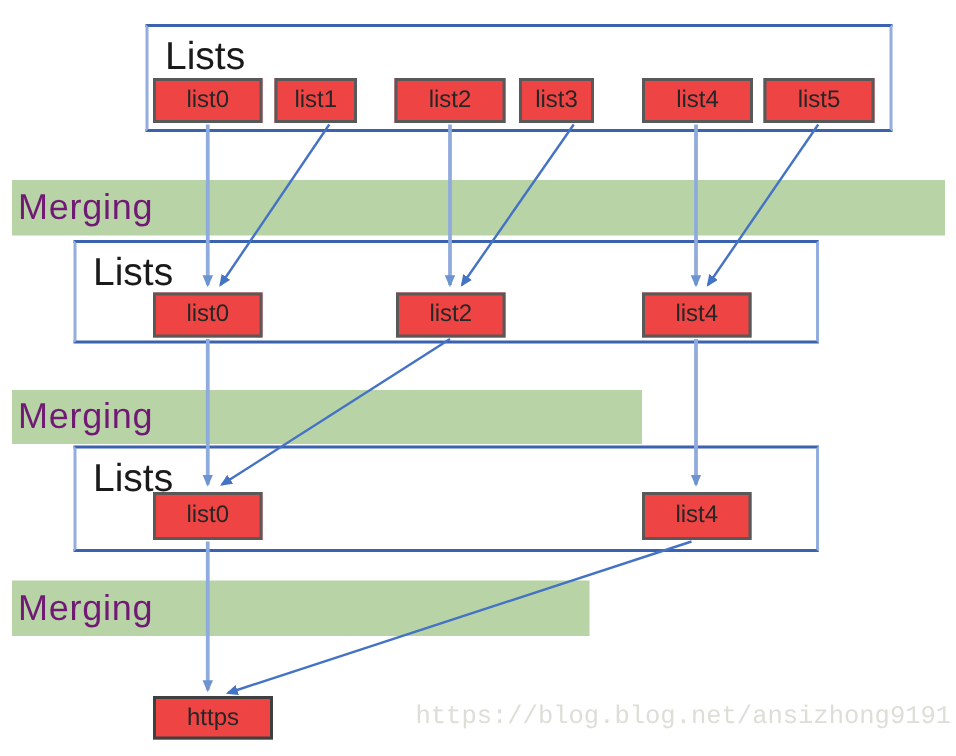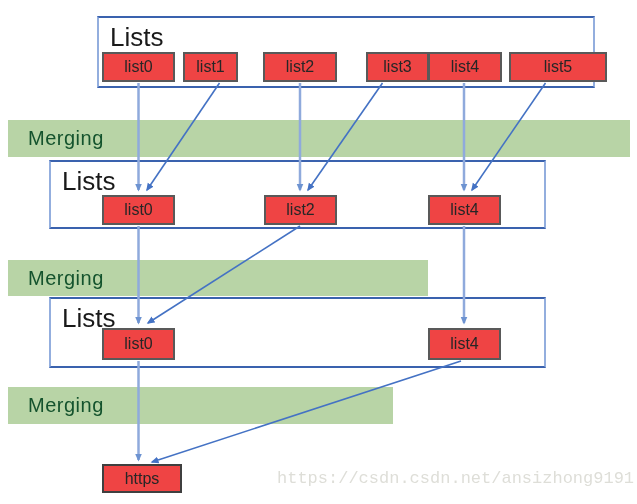--- a/index.html
+++ b/index.html
@@ -4,21 +4,21 @@
 <style>
   html,body{margin:0;padding:0;background:#fff;}
   .canvas{
     position:relative;width:637px;height:504px;background:#ffffff;overflow:hidden;
     font-family:"Liberation Sans",sans-serif;
   }
   .band{
     position:absolute;background:#b8d4a6;display:flex;align-items:center;
   }
   .band-label{
-    color:#14532d;font-size:20px;padding-left:20px;letter-spacing:0.5px;
+    color:#701a75;font-size:24px;padding-left:4px;letter-spacing:0.5px;
   }
   .group-box{
     position:absolute;background:transparent;border:2px solid;
     border-color:#3a62ae #93aede #3a62ae #93aede;box-sizing:border-box;
   }
   .group-label{
     position:absolute;left:11px;top:4px;font-size:26px;color:#1a1a1a;
   }
   .item-box{
     position:absolute;background:#ef4444;border:2px solid #595959;box-sizing:border-box;
@@ -49,40 +49,40 @@
   <div class="band" style="left:8px;top:387px;width:385px;height:37px">
     <span class="band-label">Merging</span>
   </div>
 
   <div class="group-box" style="left:97px;top:16px;width:498px;height:72px">
     <span class="group-label">Lists</span>
   </div>
   <div class="item-box" style="left:102px;top:52px;width:73px;height:30px">list0</div>
   <div class="item-box" style="left:183px;top:52px;width:55px;height:30px">list1</div>
   <div class="item-box" style="left:263px;top:52px;width:74px;height:30px">list2</div>
-  <div class="item-box" style="left:366px;top:52px;width:63px;height:30px">list3</div>
+  <div class="item-box" style="left:346px;top:52px;width:50px;height:30px">list3</div>
   <div class="item-box" style="left:428px;top:52px;width:74px;height:30px">list4</div>
-  <div class="item-box" style="left:509px;top:52px;width:98px;height:30px">list5</div>
+  <div class="item-box" style="left:509px;top:52px;width:74px;height:30px">list5</div>
 
   <div class="group-box" style="left:49px;top:160px;width:497px;height:69px">
     <span class="group-label">Lists</span>
   </div>
   <div class="item-box" style="left:102px;top:195px;width:73px;height:30px">list0</div>
   <div class="item-box" style="left:264px;top:195px;width:73px;height:30px">list2</div>
   <div class="item-box" style="left:428px;top:195px;width:73px;height:30px">list4</div>
 
   <div class="group-box" style="left:49px;top:297px;width:497px;height:71px">
     <span class="group-label">Lists</span>
   </div>
   <div class="item-box" style="left:102px;top:328px;width:73px;height:32px">list0</div>
   <div class="item-box" style="left:428px;top:328px;width:73px;height:32px">list4</div>
 
   <div class="item-box result-box" style="left:102px;top:464px;width:80px;height:29px">https</div>
 
-  <div class="watermark">https://csdn.csdn.net/ansizhong9191</div>
+  <div class="watermark">https://blog.blog.net/ansizhong9191</div>
 
   <svg class="overlay" width="637" height="504" viewBox="0 0 637 504">
     <defs>
       <marker id="ah-light" markerWidth="9" markerHeight="8" refX="6.5" refY="3.5" orient="auto" markerUnits="userSpaceOnUse">
         <path d="M0,0 L8,3.5 L0,7 z" fill="#6d93d1"></path>
       </marker>
       <marker id="ah-dark" markerWidth="9" markerHeight="8" refX="6.5" refY="3.5" orient="auto" markerUnits="userSpaceOnUse">
         <path d="M0,0 L8,3.5 L0,7 z" fill="#4472c4"></path>
       </marker>
     </defs>

